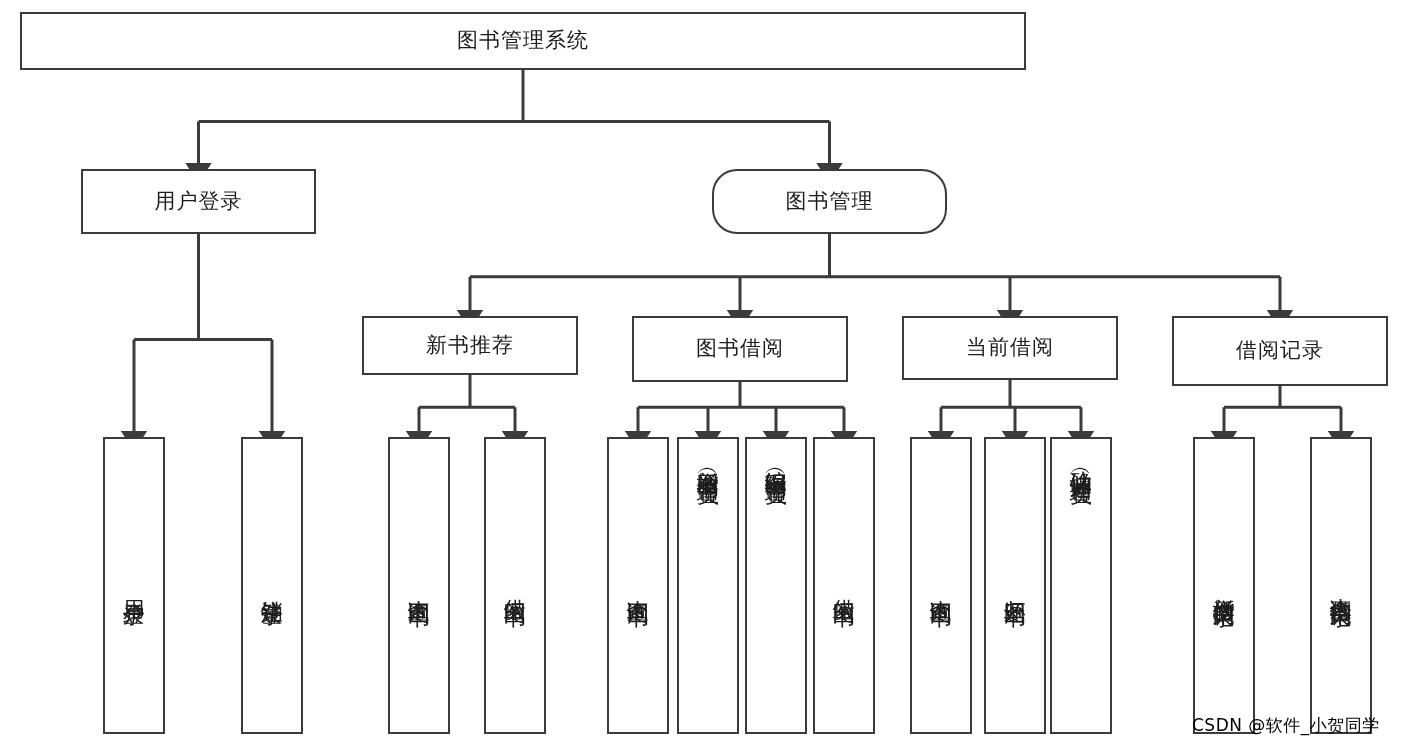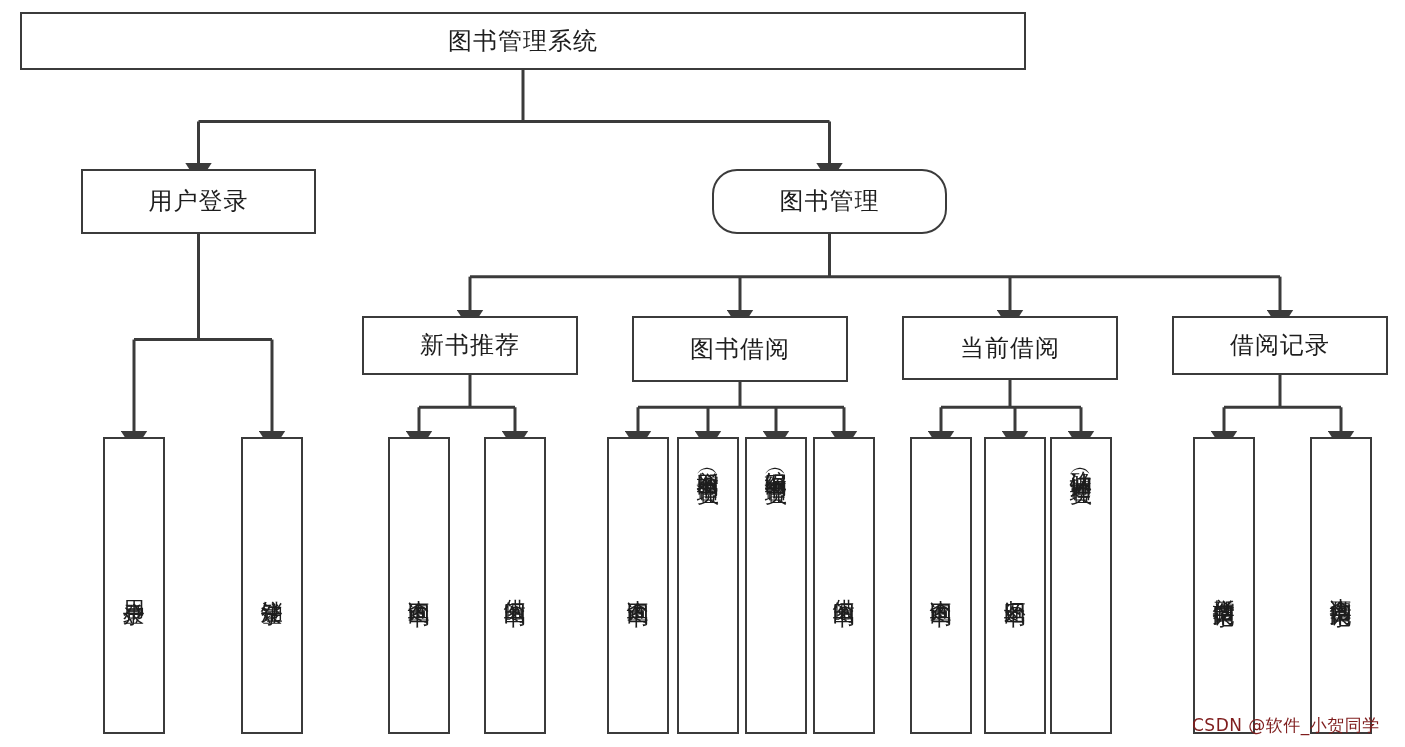--- a/index.html
+++ b/index.html
@@ -30,21 +30,21 @@
     box-sizing: border-box;
     border: 2px solid #3b3b3b;
     background: #ffffff;
     display: flex;
     align-items: center;
     justify-content: center;
     color: #1d1d1d;
   }
   .node.horizontal .node-label {
     writing-mode: horizontal-tb;
-    font-size: 24px;
+    font-size: 21px;
     line-height: 1.1;
     letter-spacing: 1px;
     white-space: nowrap;
   }
   .node.vertical {
     align-items: flex-start;
     justify-content: center;
     padding-top: 14px;
   }
   .node.vertical .node-label {
@@ -55,21 +55,21 @@
     letter-spacing: 2px;
     white-space: nowrap;
   }
   .node.vertical.centered {
     align-items: center;
     padding-top: 0;
   }
   .watermark {
     position: absolute;
     font-size: 17px;
-    color: #7f1d1d;
+    color: #000000;
     white-space: nowrap;
     letter-spacing: 0.5px;
     pointer-events: none;
   }
 </style>
 </head>
 <body>
 
 <div id="diagram-root">
 
@@ -129,21 +129,21 @@
 
   <div class="node horizontal" style="left: 362px; top: 316px; width: 216px; height: 59px;">
     <span class="node-label">新书推荐</span>
   </div>
   <div class="node horizontal" style="left: 632px; top: 316px; width: 216px; height: 66px;">
     <span class="node-label">图书借阅</span>
   </div>
   <div class="node horizontal" style="left: 902px; top: 316px; width: 216px; height: 64px;">
     <span class="node-label">当前借阅</span>
   </div>
-  <div class="node horizontal" style="left: 1172px; top: 316px; width: 216px; height: 59px;">
+  <div class="node horizontal" style="left: 1172px; top: 316px; width: 216px; height: 70px;">
     <span class="node-label">借阅记录</span>
   </div>
 
   <div class="node vertical centered" style="left: 103px; top: 437px; width: 62px; height: 297px;">
     <span class="node-label">用户登录</span>
   </div>
   <div class="node vertical centered" style="left: 241px; top: 437px; width: 62px; height: 297px;">
     <span class="node-label">注销登录</span>
   </div>
   <div class="node vertical centered" style="left: 388px; top: 437px; width: 62px; height: 297px;">

